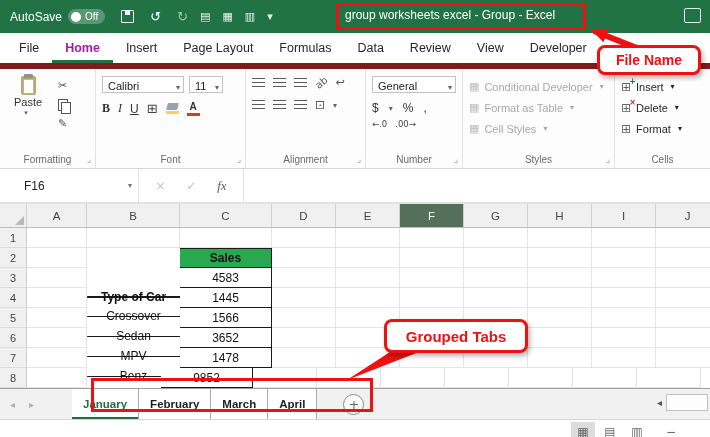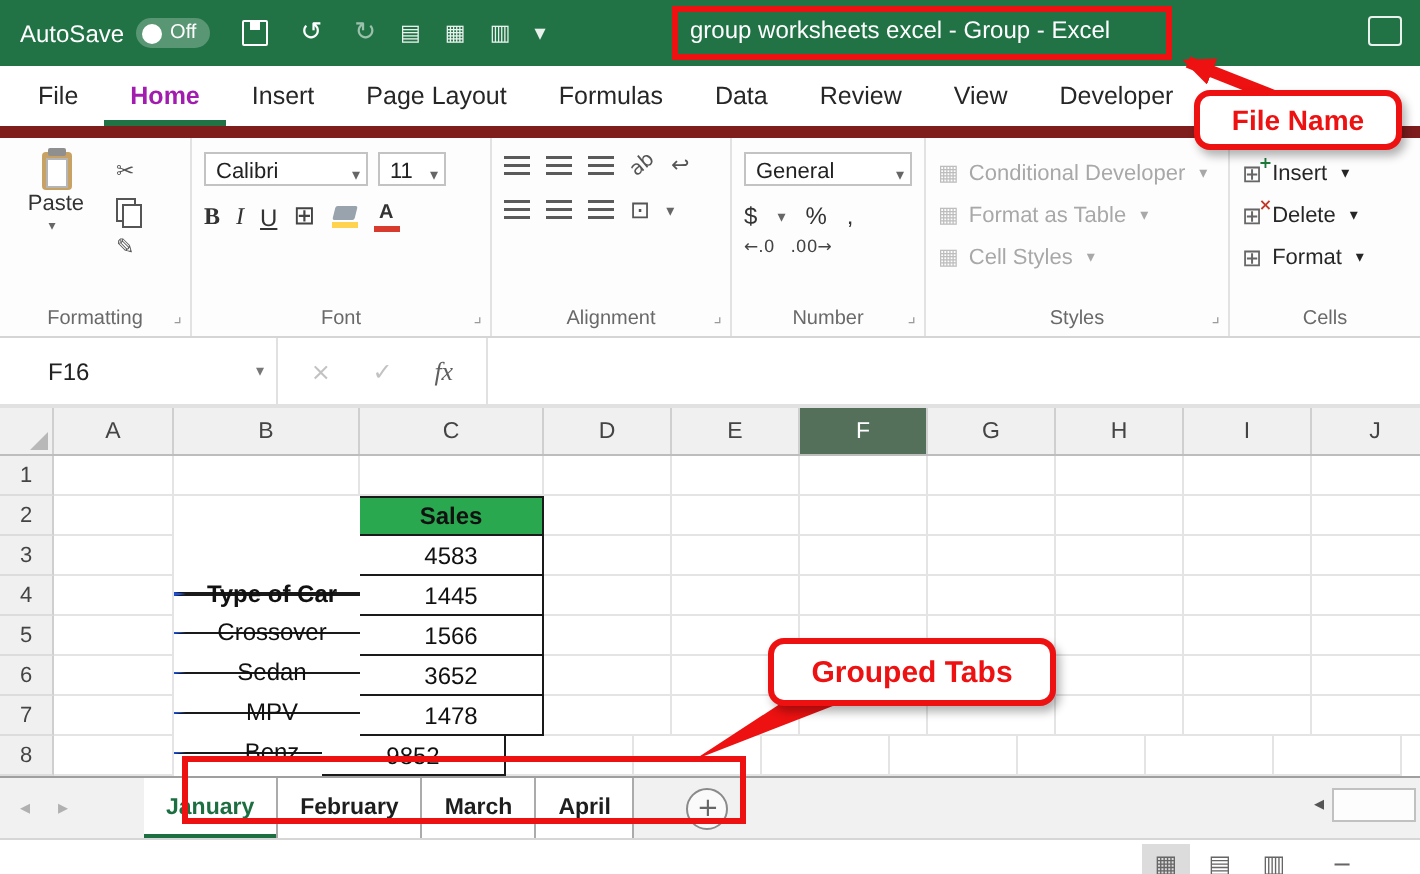--- a/index.html
+++ b/index.html
@@ -81,21 +81,21 @@
   .corner{width:27px;flex:none;border-right:1px solid #cfcfcf;position:relative;background:#f0f0f0;box-sizing:border-box;}
   .corner::after{content:"";position:absolute;right:2px;bottom:2px;border-left:9px solid transparent;border-bottom:9px solid #b8b8b8;}
   .colhdr{flex:none;border-right:1px solid #cfcfcf;display:flex;align-items:center;justify-content:center;font-size:11.5px;color:#444;box-sizing:border-box;}
   .colhdr.sel{background:var(--selhdr,#54705b);color:#fff;}
   .gridrows{height:160px;overflow:hidden;}
   .grow{display:flex;height:20px;}
   .rowhdr{width:27px;flex:none;background:#f0f0f0;border-right:1px solid #cfcfcf;border-bottom:1px solid #dcdcdc;display:flex;align-items:center;justify-content:center;font-size:11px;color:#444;box-sizing:border-box;}
   .gcell{flex:none;border-right:1px solid #e4e4e4;border-bottom:1px solid #e4e4e4;box-sizing:border-box;display:flex;align-items:center;justify-content:center;font-size:12px;color:#111;background:#fff;}
   .gcell.thead{background:var(--tblgreen,#2aa84f);font-weight:bold;border-right:1px solid #1a1a1a;border-bottom:1px solid #1a1a1a;}
   .gcell.tdata{border-right:1px solid #1a1a1a;border-bottom:1px solid #1a1a1a;}
-  .gcell.bl{border-left:6px solid #1d4ed8;margin-top:48px;}
+  .gcell.bl{border-left:1px solid #1d4ed8;margin-top:48px;}
   .gcell.bt{border-top:1px solid #1a1a1a;}
 
   
   .sheetbar{height:31px;box-sizing:border-box;background:#f1f1f1;border-top:1px solid #9f9f9f;display:flex;align-items:stretch;position:relative;}
   .tabscroll{width:62px;display:flex;align-items:center;gap:14px;padding-left:10px;color:#b0b0b0;font-size:10px;flex:none;}
   .stab{background:#fff;border-right:1px solid #ababab;padding:0 11px;display:flex;align-items:center;font-size:11.5px;color:#1e1e1e;font-weight:bold;}
   .stab.active{color:#1d6f42;box-shadow:inset 0 -2px 0 #1d6f42;}
   .newsheet{width:19px;height:19px;border:1px solid #8a8a8a;border-radius:50%;display:flex;align-items:center;justify-content:center;color:#666;font-size:13px;align-self:center;margin-left:26px;background:#fafafa;}
   .hscroll{position:absolute;right:0;top:5px;display:flex;align-items:center;gap:4px;padding-right:2px;}
   .hs-arrow{color:#555;font-size:10px;}

